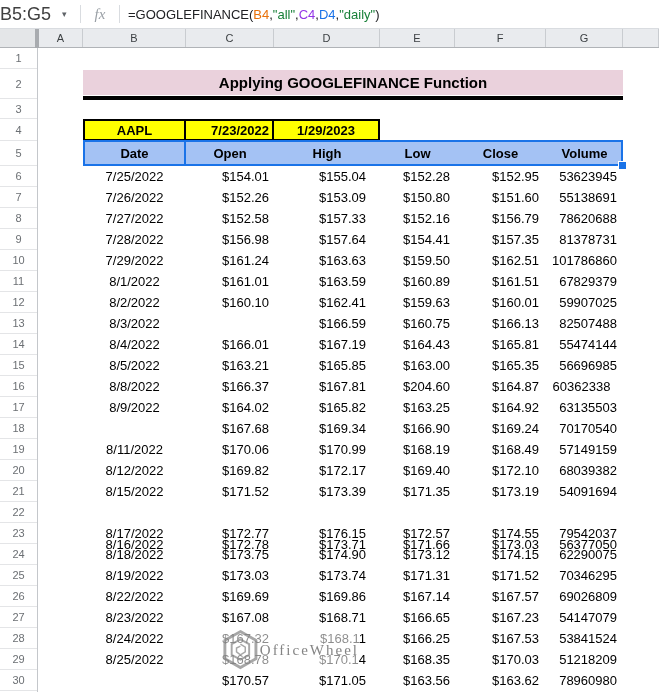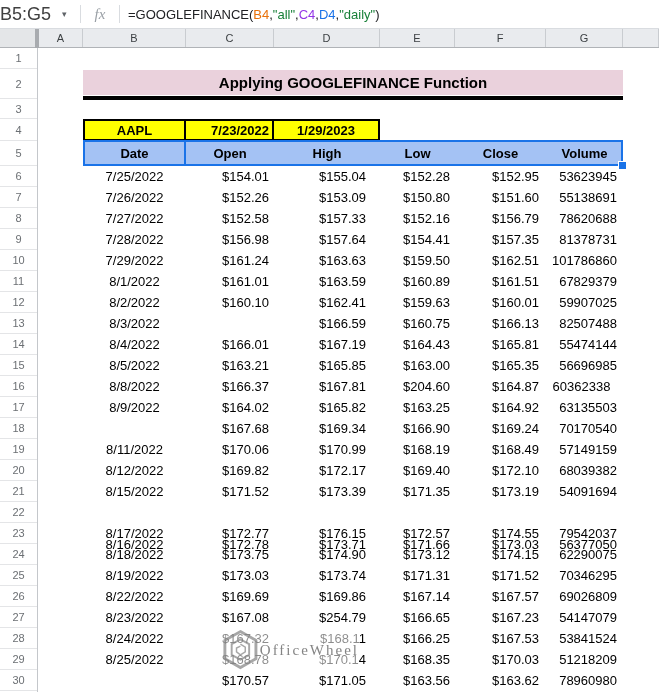--- a/index.html
+++ b/index.html
@@ -304,21 +304,21 @@
         <div class="dc c-date" style="left: 83px; width: 103px;">8/22/2022</div>
         <div class="dc c-num" style="left: 186px; width: 88px; padding-right: 5px;">$169.69</div>
         <div class="dc c-num" style="left: 274px; width: 106px; padding-right: 14px;">$169.86</div>
         <div class="dc c-num" style="left: 380px; width: 75px; padding-right: 5px;">$167.14</div>
         <div class="dc c-num" style="left: 455px; width: 91px; padding-right: 7px;">$167.57</div>
         <div class="dc c-num" style="left: 546px; width: 77px; padding-right: 6px;">69026809</div>
       </div>
       <div class="drow" style="top: 607px;">
         <div class="dc c-date" style="left: 83px; width: 103px;">8/23/2022</div>
         <div class="dc c-num" style="left: 186px; width: 88px; padding-right: 5px;">$167.08</div>
-        <div class="dc c-num" style="left: 274px; width: 106px; padding-right: 14px;">$254.79</div>
+        <div class="dc c-num" style="left: 274px; width: 106px; padding-right: 14px;">$168.71</div>
         <div class="dc c-num" style="left: 380px; width: 75px; padding-right: 5px;">$166.65</div>
         <div class="dc c-num" style="left: 455px; width: 91px; padding-right: 7px;">$167.23</div>
         <div class="dc c-num" style="left: 546px; width: 77px; padding-right: 6px;">54147079</div>
       </div>
       <div class="drow" style="top: 628px;">
         <div class="dc c-date" style="left: 83px; width: 103px;">8/24/2022</div>
         <div class="dc c-num" style="left: 186px; width: 88px; padding-right: 5px;">$167.32</div>
         <div class="dc c-num" style="left: 274px; width: 106px; padding-right: 14px;">$168.11</div>
         <div class="dc c-num" style="left: 380px; width: 75px; padding-right: 5px;">$166.25</div>
         <div class="dc c-num" style="left: 455px; width: 91px; padding-right: 7px;">$167.53</div>

